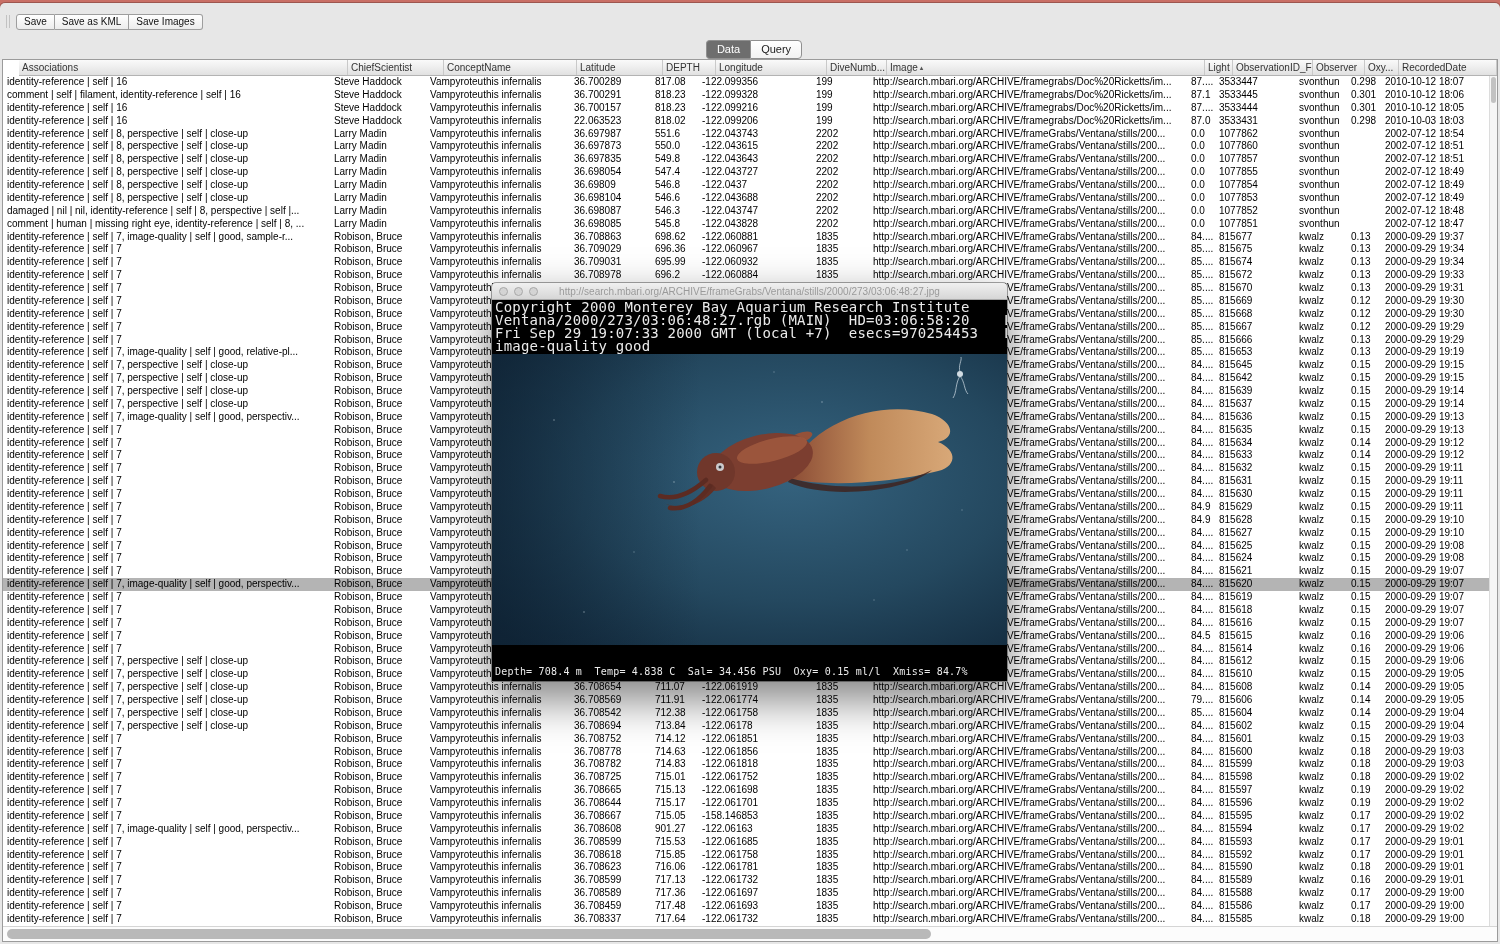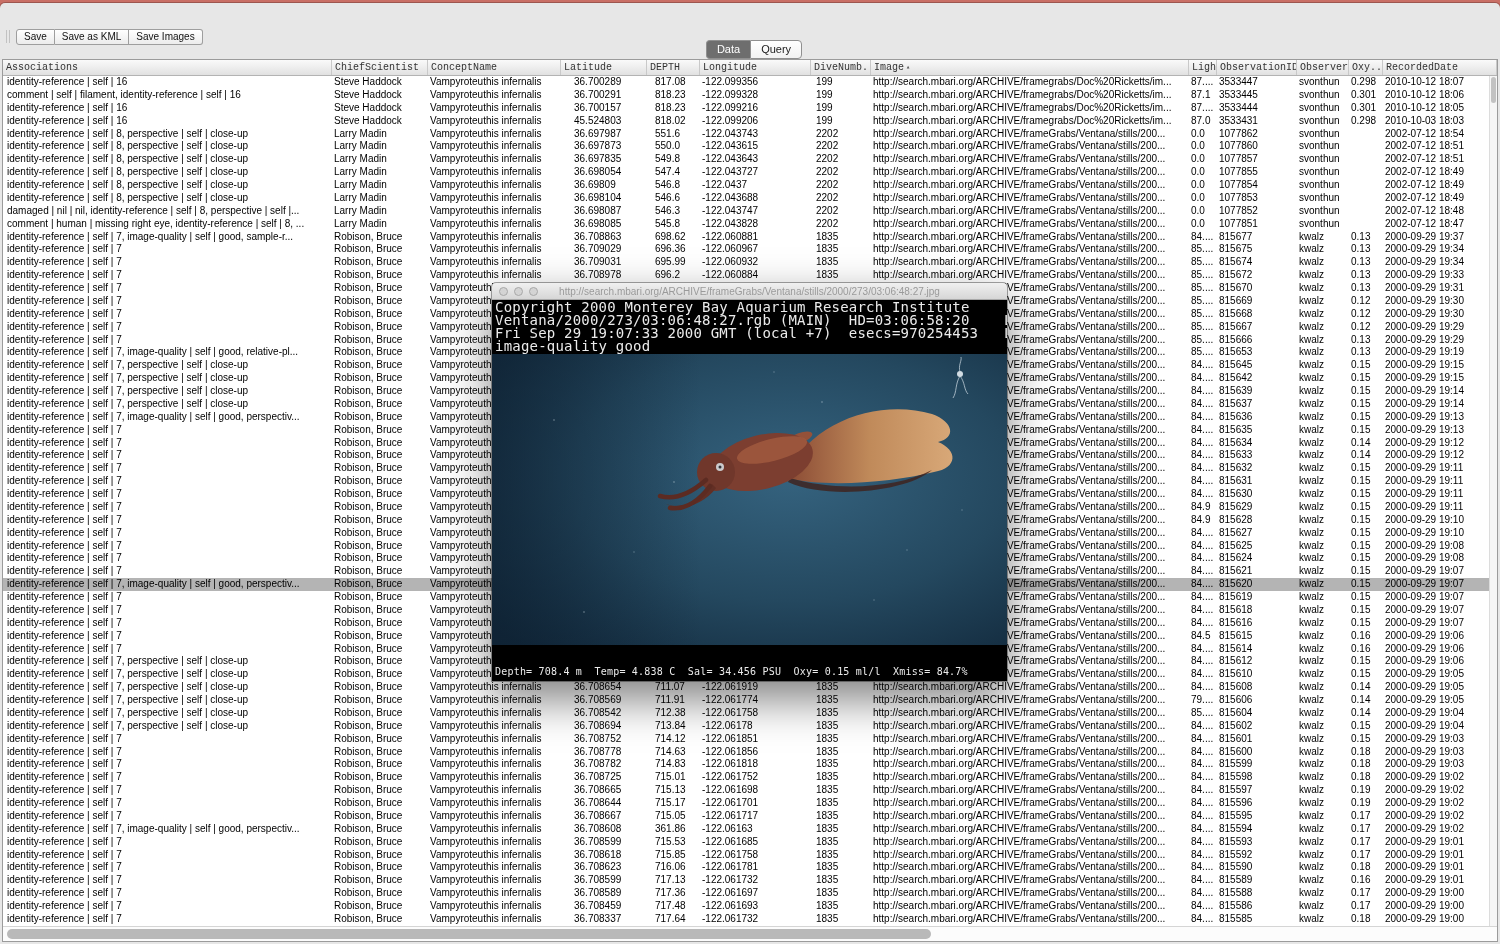--- a/index.html
+++ b/index.html
@@ -8,37 +8,37 @@
 
   .window { position:absolute; left:0; top:3px; width:1500px; height:941px; background:#e7e7e7;
             border-radius:5px 5px 0 0; box-shadow:0 0 0 1px rgba(0,0,0,.22); }
 
   .titlebar { position:absolute; top:0; left:0; right:0; height:19px;
               background:linear-gradient(#f0f0f0,#dcdcdc); border-bottom:1px solid #bbb; border-radius:5px 5px 0 0; }
   .lights { position:absolute; left:8px; top:4px; display:flex; gap:8px; }
   .light { width:11px; height:11px; border-radius:50%; background:#dadada; border:1px solid #adadad; }
   .title { text-align:center; line-height:19px; font-size:12px; color:#8a8a8a; white-space:nowrap; overflow:hidden; }
 
-  .toolbar { position:absolute; top:24px; left:0; right:0; height:19px; display:flex; align-items:center; padding-left:6px; }
+  .toolbar { position:absolute; top:9px; left:0; right:0; height:19px; display:flex; align-items:center; padding-left:6px; }
   .handle { width:4px; height:13px; border-left:1px solid #c2c2c2; border-right:1px solid #c2c2c2; margin-right:6px; }
   .tbtn { font-size:10px; line-height:12px; padding:1px 7px; background:linear-gradient(#ffffff,#ececec);
           border:1px solid #9e9e9e; border-left:none; color:#111; white-space:nowrap; }
   .tbtn.first { border-left:1px solid #9e9e9e; border-radius:3px 0 0 3px; }
   .tbtn.last { border-radius:0 3px 3px 0; }
 
   .tabbar { position:absolute; top:37px; left:8px; right:0; height:19px; display:flex; justify-content:center; }
   .tab { font-size:11px; line-height:15px; padding:1px 10px; border:1px solid #8f8f8f; }
   .tab.sel { background:#6e6e6e; color:#fff; border-radius:4px 0 0 4px; border-right:none; }
   .tab.unsel { background:linear-gradient(#ffffff,#f2f2f2); color:#222; border-radius:0 4px 4px 0; }
 
   .table-frame { position:absolute; left:2px; right:2px; top:56px; bottom:2px; border:1px solid #9b9b9b;
                  background:#fff; overflow:hidden; }
   .grid-cols { display:grid; grid-template-columns:329px 96px 133px 86px 53px 111px 60px 318px 28px 80px 52px 34px minmax(0,1fr); }
-  .thead { position:absolute; top:0; left:0; right:0; height:16px;
-           background:linear-gradient(#fafafa,#e1e1e1); border-bottom:1px solid #b3b3b3;font-family:Liberation Mono, monospace; }
+  .thead { position:absolute; top:0; left:16px; right:0; height:16px;
+           background:linear-gradient(#fafafa,#e1e1e1); border-bottom:1px solid #b3b3b3; }
   .th { font-size:10px; line-height:15px; color:#333; padding-left:3px; border-right:1px solid #c9c9c9;
         white-space:nowrap; overflow:hidden; display:flex; gap:2px; }
   .sort { color:#555; font-size:7px; line-height:15px; }
   .tbody { position:absolute; top:16px; left:0; right:8px; bottom:15px; overflow:hidden; background:#fff; }
   .tr { height:12.89px; }
   .tr.selected { background:#b4b4b4; }
   .td { font-size:10px; line-height:12.9px; white-space:nowrap; overflow:hidden; color:#000; padding-left:2px; }
   .td.c0 { padding-left:4px; } .td.c3 { padding-left:13px; } .td.c4 { padding-left:8px; } .td.c6 { padding-left:5px; }
 
   .vscroll { position:absolute; top:16px; right:0; width:8px; bottom:15px; background:#f6f6f6; border-left:1px solid #dcdcdc; }
@@ -165,21 +165,21 @@
           <div class="td c8">87....</div>
           <div class="td c9">3533444</div>
           <div class="td c10">svonthun</div>
           <div class="td c11">0.301</div>
           <div class="td c12">2010-10-12 18:05</div>
         </div>
         <div class="tr grid-cols">
           <div class="td c0">identity-reference | self | 16</div>
           <div class="td c1">Steve Haddock</div>
           <div class="td c2">Vampyroteuthis infernalis</div>
-          <div class="td c3">45.524803</div>
+          <div class="td c3">22.063523</div>
           <div class="td c4">818.02</div>
           <div class="td c5">-122.099206</div>
           <div class="td c6">199</div>
           <div class="td c7">http://search.mbari.org/ARCHIVE/framegrabs/Doc%20Ricketts/im...</div>
           <div class="td c8">87.0</div>
           <div class="td c9">3533431</div>
           <div class="td c10">svonthun</div>
           <div class="td c11">0.298</div>
           <div class="td c12">2010-10-03 18:03</div>
         </div>
@@ -977,35 +977,35 @@
           <div class="td c10">kwalz</div>
           <div class="td c11">0.19</div>
           <div class="td c12">2000-09-29 19:02</div>
         </div>
         <div class="tr grid-cols">
           <div class="td c0">identity-reference | self | 7</div>
           <div class="td c1">Robison, Bruce</div>
           <div class="td c2">Vampyroteuthis infernalis</div>
           <div class="td c3">36.708667</div>
           <div class="td c4">715.05</div>
-          <div class="td c5">-122.061717</div>
+          <div class="td c5">-158.146853</div>
           <div class="td c6">1835</div>
           <div class="td c7">http://search.mbari.org/ARCHIVE/frameGrabs/Ventana/stills/200...</div>
           <div class="td c8">84....</div>
           <div class="td c9">815595</div>
           <div class="td c10">kwalz</div>
           <div class="td c11">0.17</div>
           <div class="td c12">2000-09-29 19:02</div>
         </div>
         <div class="tr grid-cols">
           <div class="td c0">identity-reference | self | 7, image-quality | self | good, perspectiv...</div>
           <div class="td c1">Robison, Bruce</div>
           <div class="td c2">Vampyroteuthis infernalis</div>
           <div class="td c3">36.708608</div>
-          <div class="td c4">361.86</div>
+          <div class="td c4">901.27</div>
           <div class="td c5">-122.06163</div>
           <div class="td c6">1835</div>
           <div class="td c7">http://search.mbari.org/ARCHIVE/frameGrabs/Ventana/stills/200...</div>
           <div class="td c8">84....</div>
           <div class="td c9">815594</div>
           <div class="td c10">kwalz</div>
           <div class="td c11">0.17</div>
           <div class="td c12">2000-09-29 19:02</div>
         </div>
         <div class="tr grid-cols">

